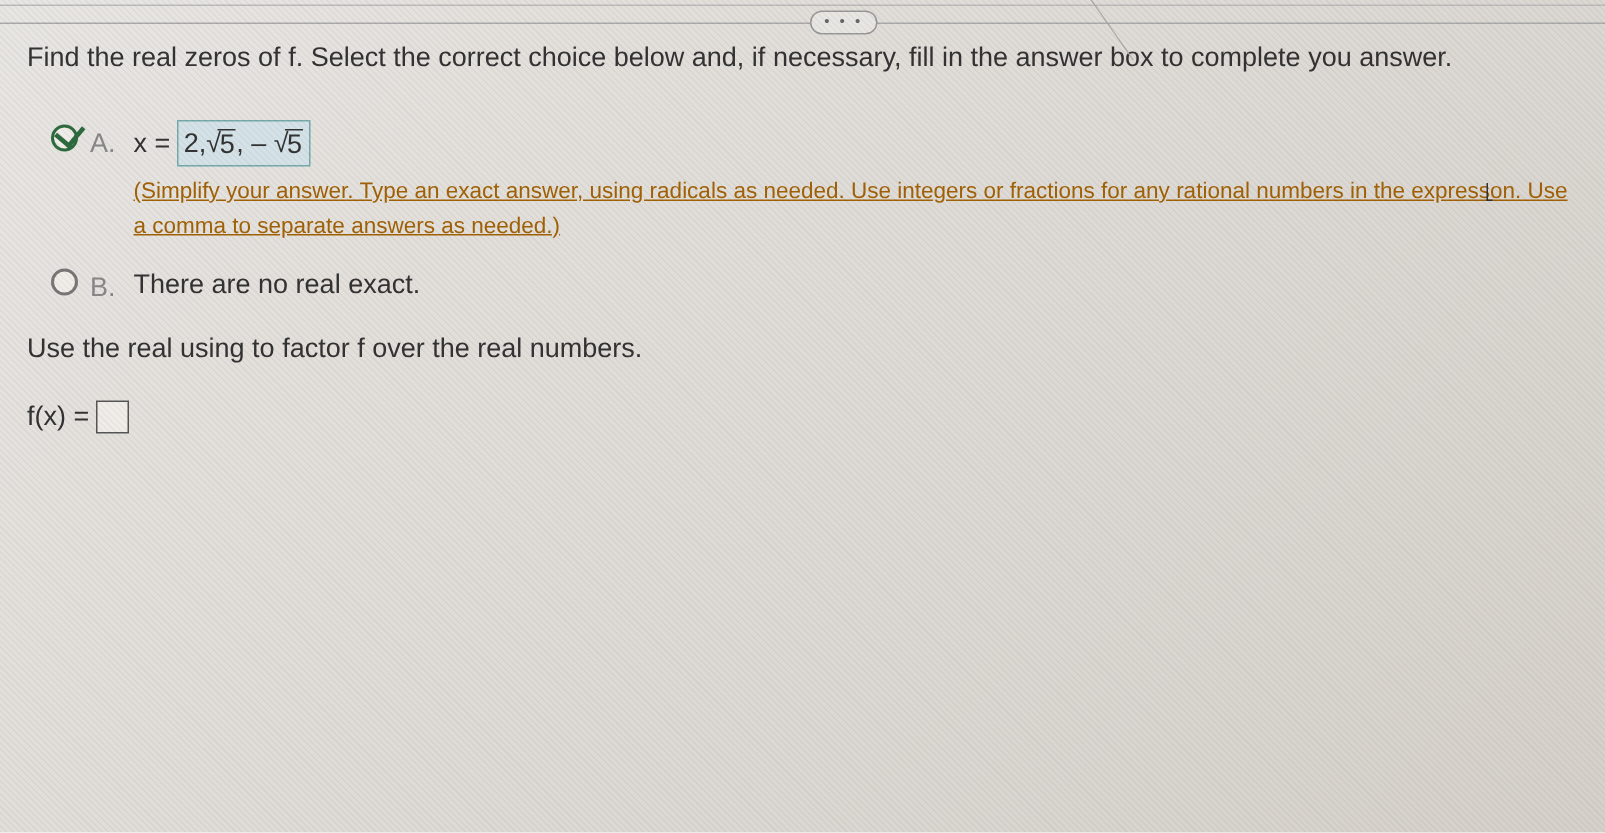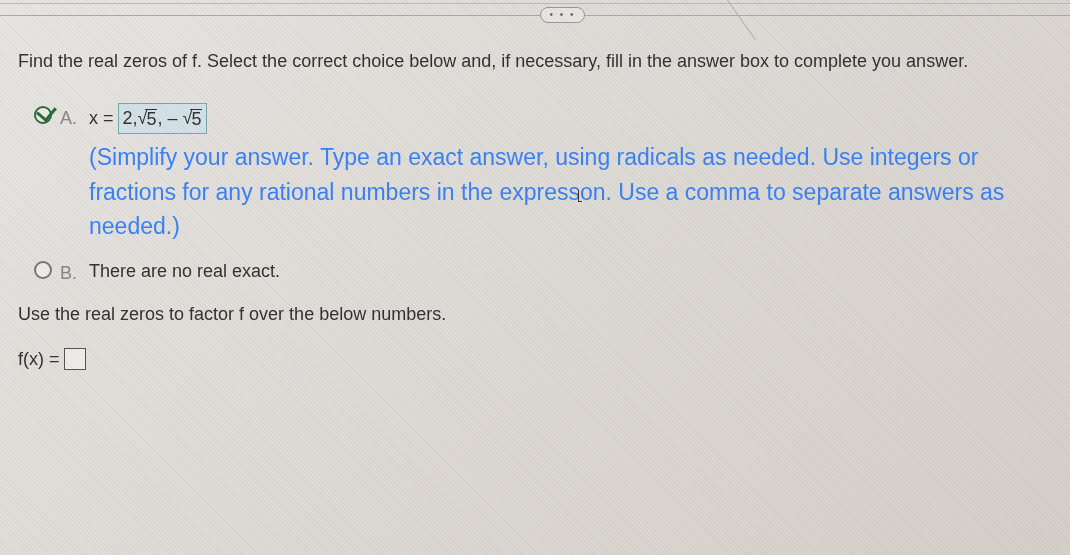--- a/index.html
+++ b/index.html
@@ -71,21 +71,21 @@
       position: absolute;
       top: 0;
       left: 0;
       width: 100%;
       height: 100%;
       border-left: 1px solid #aaa;
       transform: skewX(35deg);
       transform-origin: top left;
     }
     .content {
-      padding: 48px 18px 18px 18px;
+      padding: 25px 18px 18px 18px;
       line-height: 1.5;
     }
     .prompt {
       margin-bottom: 28px;
     }
     .choices {
       padding-left: 16px;
     }
     .choice {
       display: flex;
@@ -147,22 +147,23 @@
       font-size: 18px;
       line-height: 1;
     }
     .sqrt-arg {
       border-top: 1.5px solid #333;
       padding: 0 1px;
       line-height: 1.1;
       margin-left: -2px;
     }
     .hint {
-      color: #3b82f6;
-      font-size: 23px;
+      color: #a16207;
+      font-size: 15px;
+      text-decoration: underline;
     }
     .cursor-mark {
       display: inline-block;
       border-left: 1px solid #333;
       border-bottom: 1px solid #333;
       width: 4px;
       height: 12px;
       margin: 0 -2px;
       vertical-align: baseline;
       position: relative;
@@ -238,21 +239,21 @@
       <div class="radio"></div>
       <div class="choice-letter">B.</div>
       <div class="choice-body">
         <span>There are no real exact.</span>
       </div>
     </div>
 
   </div>
 
   <div class="section2">
-    <p>Use the real zeros to factor f over the below numbers.</p>
+    <p>Use the real using to factor f over the real numbers.</p>
     <div class="factor-line">
       <span>f(x) =</span>
       <span class="empty-box"></span>
     </div>
   </div>
 
 </div>
 
 <div class="noise"></div>
 

